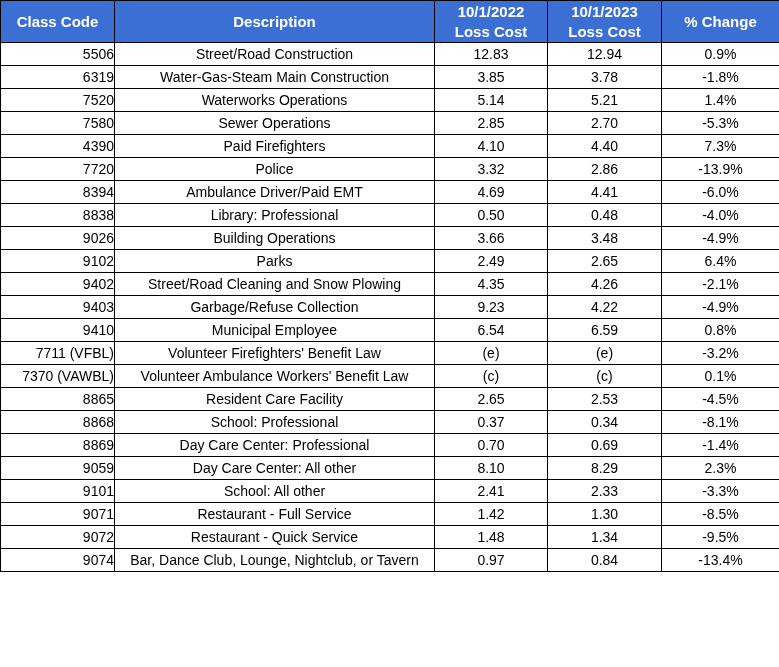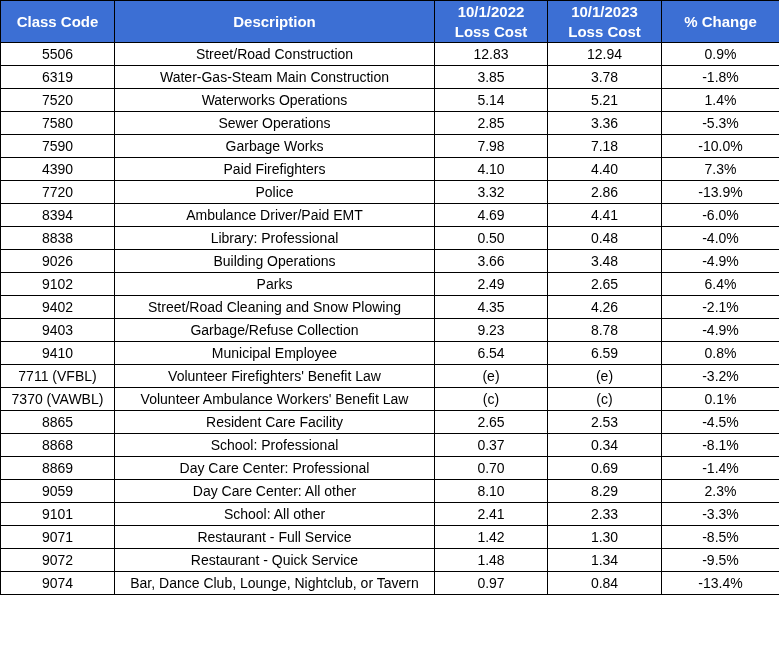--- a/index.html
+++ b/index.html
@@ -37,21 +37,21 @@
     white-space: pre-line;
     padding: 0 2px;
   }
   table.loss-table tbody td {
     background: var(--row-bg, #ffffff);
     font-size: 14px;
     height: 22px;
     padding: 0;
   }
   td.c-code {
-    text-align: center;
+    text-align: right;
     padding: 0 2px;
   }
   td.c-desc {
     text-align: center;
     padding: 0 4px 0 5px;
     white-space: nowrap;
   }
   td.c-num {
     text-align: center;
     padding: 0 2px;
@@ -99,29 +99,22 @@
           <td class="c-code">7520</td>
           <td class="c-desc">Waterworks Operations</td>
           <td class="c-num">5.14</td>
           <td class="c-num">5.21</td>
           <td class="c-num">1.4%</td>
         </tr>
         <tr>
           <td class="c-code">7580</td>
           <td class="c-desc">Sewer Operations</td>
           <td class="c-num">2.85</td>
-          <td class="c-num">3.36</td>
+          <td class="c-num">2.70</td>
           <td class="c-num">-5.3%</td>
-        </tr>
-        <tr>
-          <td class="c-code">7590</td>
-          <td class="c-desc">Garbage Works</td>
-          <td class="c-num">7.98</td>
-          <td class="c-num">7.18</td>
-          <td class="c-num">-10.0%</td>
         </tr>
         <tr>
           <td class="c-code">4390</td>
           <td class="c-desc">Paid Firefighters</td>
           <td class="c-num">4.10</td>
           <td class="c-num">4.40</td>
           <td class="c-num">7.3%</td>
         </tr>
         <tr>
           <td class="c-code">7720</td>
@@ -162,21 +155,21 @@
           <td class="c-code">9402</td>
           <td class="c-desc">Street/Road Cleaning and Snow Plowing</td>
           <td class="c-num">4.35</td>
           <td class="c-num">4.26</td>
           <td class="c-num">-2.1%</td>
         </tr>
         <tr>
           <td class="c-code">9403</td>
           <td class="c-desc">Garbage/Refuse Collection</td>
           <td class="c-num">9.23</td>
-          <td class="c-num">8.78</td>
+          <td class="c-num">4.22</td>
           <td class="c-num">-4.9%</td>
         </tr>
         <tr>
           <td class="c-code">9410</td>
           <td class="c-desc">Municipal Employee</td>
           <td class="c-num">6.54</td>
           <td class="c-num">6.59</td>
           <td class="c-num">0.8%</td>
         </tr>
         <tr>

